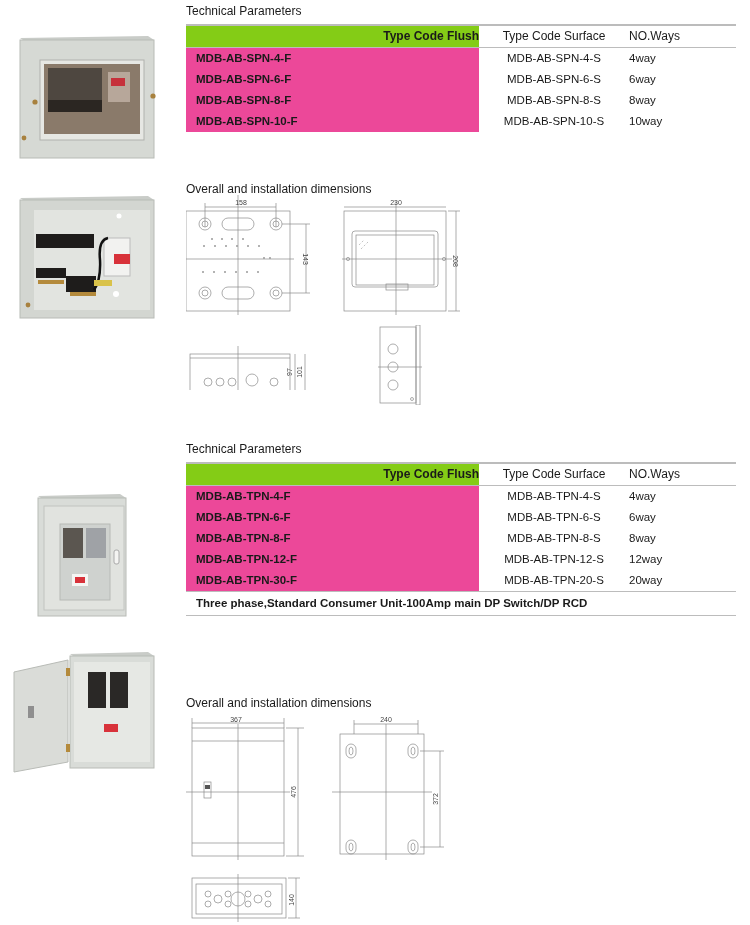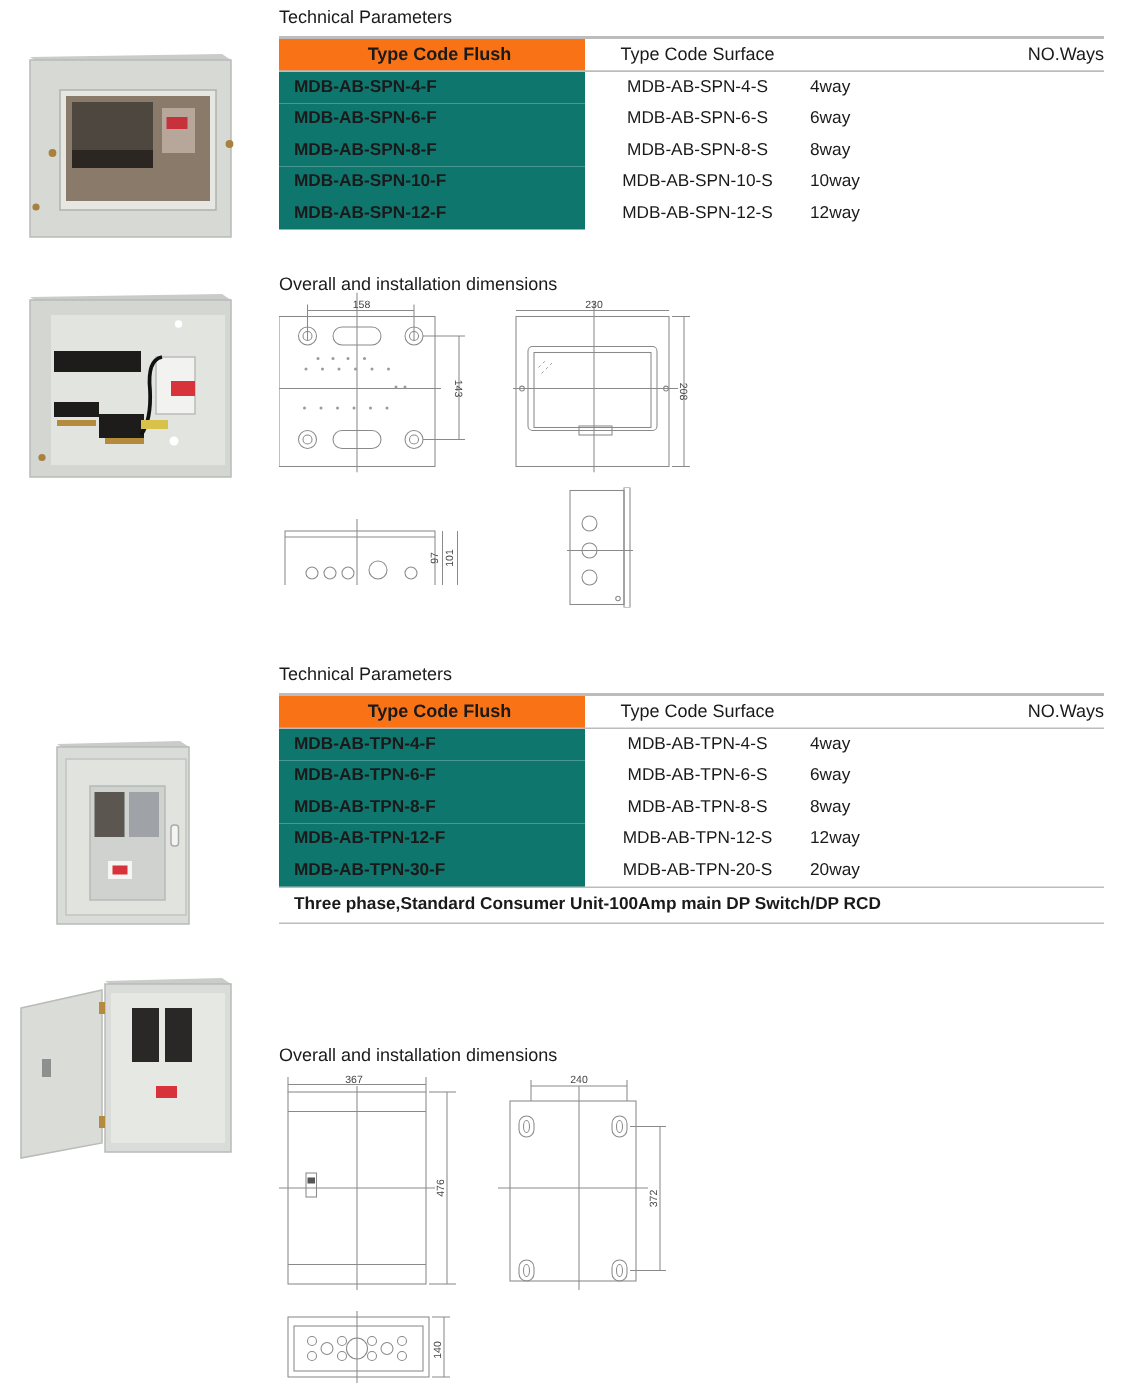--- a/index.html
+++ b/index.html
@@ -15,24 +15,24 @@
 
   table.params {
     position: absolute; left: 186px; width: 550px;
     border-collapse: collapse; font-size: 12px;
   }
   table.params td, table.params th {
     height: 21px; padding: 0; line-height: 21px; white-space: nowrap;
   }
   table.params thead tr { border-top: 2px solid #bcbcbc; border-bottom: 1.5px solid #bcbcbc; }
   table.params th { font-weight: normal; }
-  table.params th.c1 { font-weight: bold; text-align: center; padding-left: 10px; background: #f97316; width: 204px; }
+  table.params th.c1 { font-weight: bold; text-align: right; padding-left: 10px; background: #84cc16; width: 293px; }
   table.params th.c2 { text-align: center; width: 150px; }
-  table.params th.c3 { text-align: right; }
-  table.params td.c1 { font-weight: bold; text-align: left; padding-left: 10px; background: #0f766e; font-size: 11.5px; }
+  table.params th.c3 { text-align: left; }
+  table.params td.c1 { font-weight: bold; text-align: left; padding-left: 10px; background: #ec4899; font-size: 11.5px; }
   table.params td.c2 { text-align: center; font-size: 11.5px; }
   table.params td.c3 { font-size: 11.5px; }
   table.params tr.note { border-top: 1.5px solid #bcbcbc; border-bottom: 1.5px solid #bcbcbc; }
   table.params tr.note td { font-weight: bold; padding-left: 10px; text-align: left; background: #fff; height: 23px; line-height: 23px; font-size: 11.5px; }
 
   .photo { position: absolute; }
   svg text { font-family: "Liberation Sans", sans-serif; }
 </style>
 </head>
 <body>
@@ -60,25 +60,20 @@
     </tr>
     <tr>
       <td class="c1">MDB-AB-SPN-8-F</td>
       <td class="c2">MDB-AB-SPN-8-S</td>
       <td class="c3">8way</td>
     </tr>
     <tr>
       <td class="c1">MDB-AB-SPN-10-F</td>
       <td class="c2">MDB-AB-SPN-10-S</td>
       <td class="c3">10way</td>
-    </tr>
-    <tr>
-      <td class="c1">MDB-AB-SPN-12-F</td>
-      <td class="c2">MDB-AB-SPN-12-S</td>
-      <td class="c3">12way</td>
     </tr>
   </tbody>
 </table>
 
 <div class="section-title" style="top:182px;">Overall and installation dimensions</div>
 
 <svg class="photo" style="left:8px;top:30px;" width="150" height="130" viewBox="0 0 150 130">
   <polygon points="12,8 140,6 146,10 18,12" fill="#c9ccc8"></polygon>
   <rect x="12" y="10" width="134" height="118" fill="#d6d9d4" stroke="#b8bbb6"></rect>
   <rect x="32" y="30" width="104" height="80" fill="#e6e7e3" stroke="#b0b2ad"></rect>

